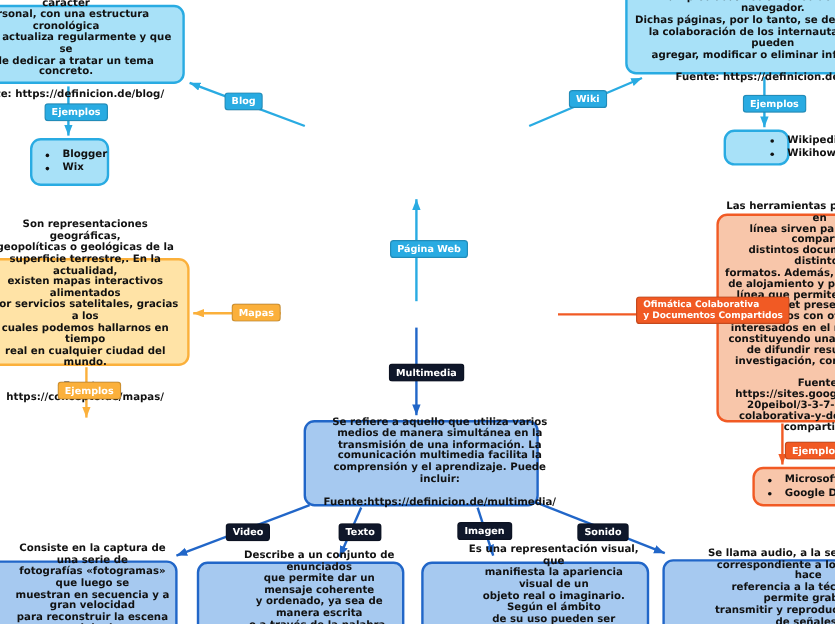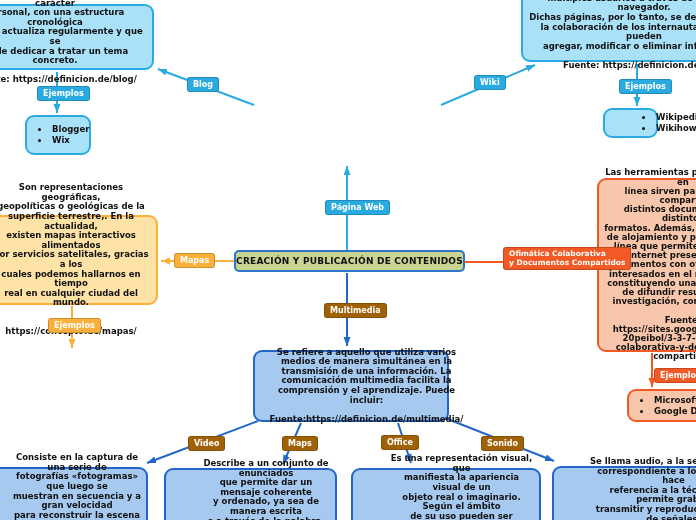--- a/index.html
+++ b/index.html
@@ -29,21 +29,21 @@
   }
   .tag{
     position:absolute;z-index:4;box-sizing:border-box;
     padding:2px 5px;border-radius:3px;border:1px solid rgba(0,0,0,.18);
     color:#fff;font-weight:bold;font-size:8px;line-height:9px;
     white-space:pre-line;
   }
   .tag.cyan{background:#29ABE2;}
   .tag.amber{background:#FBB03B;}
   .tag.red{background:#F15A24;}
-  .tag.blue{background:#a16207;}
+  .tag.blue{background:#0f172a;}
   .tag.small{font-size:7.5px;line-height:8.5px;}
   .ex-box{align-items:stretch;justify-content:center;padding:3px 4px;}
   .bullet-row{display:flex;align-items:center;gap:0;white-space:nowrap;}
   .dot{width:3px;height:3px;border-radius:50%;background:#111;margin:0 11px 0 7px;flex:0 0 auto;}
   .bullet-text{font-weight:bold;font-size:8.5px;line-height:11px;color:#111;text-align:left;}
 </style>
 </head>
 <body>
 
 <div id="canvas">
@@ -80,21 +80,20 @@
     </g>
     <g stroke="#2166C8" stroke-width="2">
       <line x1="347" y1="273" x2="347" y2="346" marker-end="url(#arr-blue)"></line>
       <line x1="258" y1="421" x2="147" y2="463" marker-end="url(#arr-blue)"></line>
       <line x1="301" y1="423" x2="283" y2="464" marker-end="url(#arr-blue)"></line>
       <line x1="398" y1="423" x2="411" y2="463" marker-end="url(#arr-blue)"></line>
       <line x1="445" y1="418" x2="554" y2="461" marker-end="url(#arr-blue)"></line>
     </g>
   </svg>
 
-  <div class="center-node" style="left:234px;top:250px;width:231px;height:22px;">CREACIÓN Y PUBLICACIÓN DE CONTENIDOS</div>
 
   <div class="tag cyan" style="left:325px;top:200px;">Página Web</div>
 
   <div class="node cyan-box" style="left:-44px;top:4px;width:198px;height:66px;">Página web, generalmente de carácter
 personal, con una estructura cronológica
 que se actualiza regularmente y que se
 suele dedicar a tratar un tema concreto.
 
 Fuente: https://definicion.de/blog/</div>
   <div class="tag cyan" style="left:187px;top:77px;">Blog</div>
@@ -132,42 +131,42 @@
 
   <div class="node amber-box" style="left:-16px;top:215px;width:174px;height:90px;">Son representaciones geográficas,
 geopolíticas o geológicas de la
 superficie terrestre,. En la actualidad,
 existen mapas interactivos alimentados
 por servicios satelitales, gracias a los
 cuales podemos hallarnos en tiempo
 real en cualquier ciudad del mundo.
 
 Fuente: https://concepto.de/mapas/</div>
-  <div class="tag amber" style="left:174px;top:253px;">Mapas</div>
+  <div class="tag amber" style="left:193px;top:253px;">Mapas</div>
   <div class="tag amber" style="left:48px;top:318px;">Ejemplos</div>
 
   <div class="node red-box tight" style="left:597px;top:178px;width:172px;height:174px;">Las herramientas para ofimática en
 línea sirven para crear y compartir
 distintos documentos en distintos
 formatos. Además, existen sitios
 de alojamiento y publicación en
 línea que permiten colgar en
 internet presentados y
 documentos con otros usuarios
 interesados en el mismo tema,
 constituyendo una manera fácil
 de difundir resultados de
 investigación, conferencias...
 
 Fuente:
 https://sites.google.com/site/
 20peibol/3-3-7-ofimatica-
 colaborativa-y-documentos-
 compartidos</div>
-  <div class="tag red small" style="left:503px;top:247px;">Ofimática Colaborativa
+  <div class="tag red small" style="left:530px;top:247px;">Ofimática Colaborativa
 y Documentos Compartidos</div>
   <div class="tag red" style="left:654px;top:368px;">Ejemplos</div>
   <div class="node red-box ex-box" style="left:627px;top:389px;width:115px;height:33px;">
     <div class="bullet-row">
       <span class="dot"></span>
       <span class="bullet-text">Microsoft Office</span>
     </div>
     <div class="bullet-row">
       <span class="dot"></span>
       <span class="bullet-text">Google Docs</span>
@@ -190,29 +189,29 @@
 
 Fuente: https://definicion.de/video/</div>
   <div class="tag blue" style="left:188px;top:436px;">Video</div>
 
   <div class="node blue-box" style="left:164px;top:468px;width:173px;height:78px;">Describe a un conjunto de enunciados
 que permite dar un mensaje coherente
 y ordenado, ya sea de manera escrita
 o a través de la palabra.
 
 Fuente: https://definicion.de/texto/</div>
-  <div class="tag blue" style="left:282px;top:436px;">Maps</div>
+  <div class="tag blue" style="left:282px;top:436px;">Texto</div>
 
   <div class="node blue-box" style="left:351px;top:468px;width:190px;height:78px;">Es una representación visual, que
 manifiesta la apariencia visual de un
 objeto real o imaginario. Según el ámbito
 de su uso pueden ser públicas o privadas.
 
 Fuente: https://definicion.de/imagen/</div>
-  <div class="tag blue" style="left:381px;top:435px;">Office</div>
+  <div class="tag blue" style="left:381px;top:435px;">Imagen</div>
 
   <div class="node blue-box" style="left:552px;top:466px;width:212px;height:78px;">Se llama audio, a la señal eléctrica
 correspondiente a los sonidos y hace
 referencia a la técnica que permite grabar,
 transmitir y reproducir este tipo de señales.
 
 Fuente: https://definicion.de/audio/</div>
   <div class="tag blue" style="left:481px;top:436px;">Sonido</div>
 
 </div>

